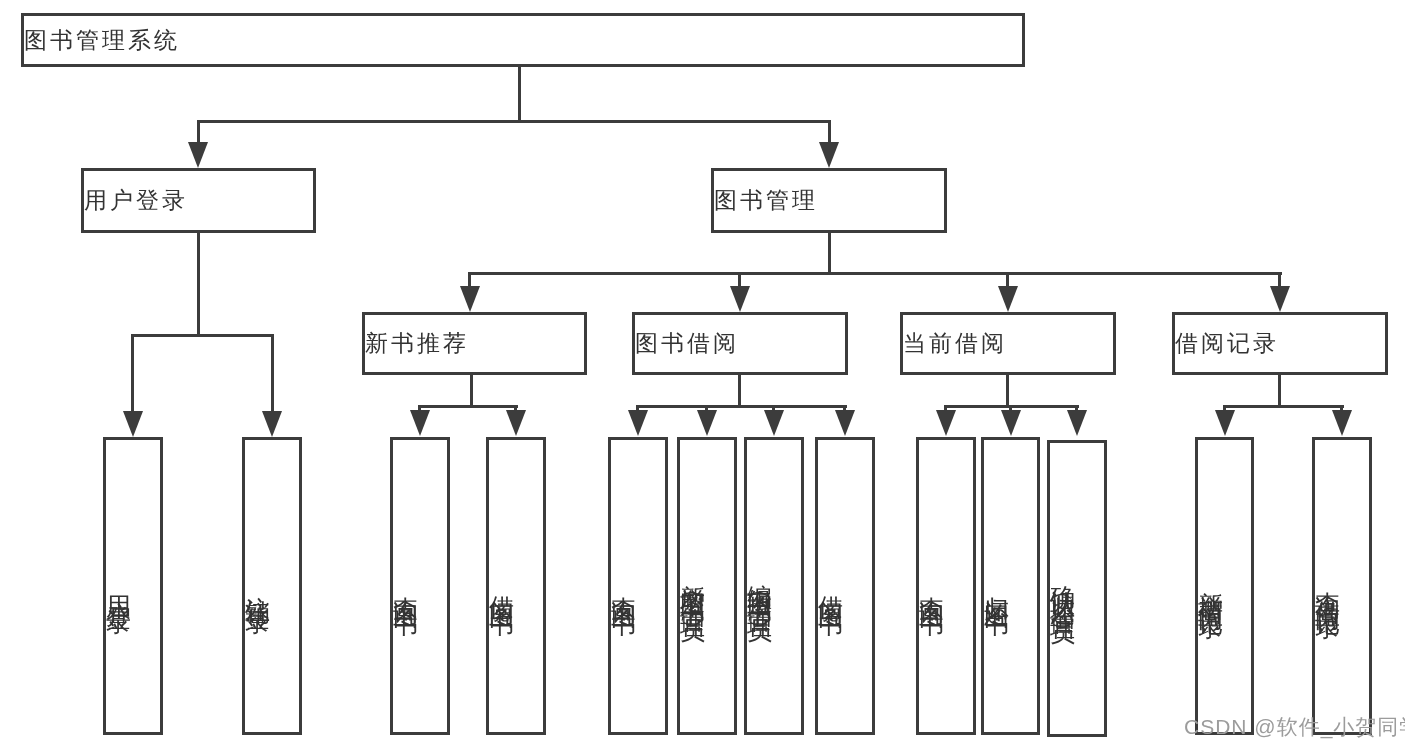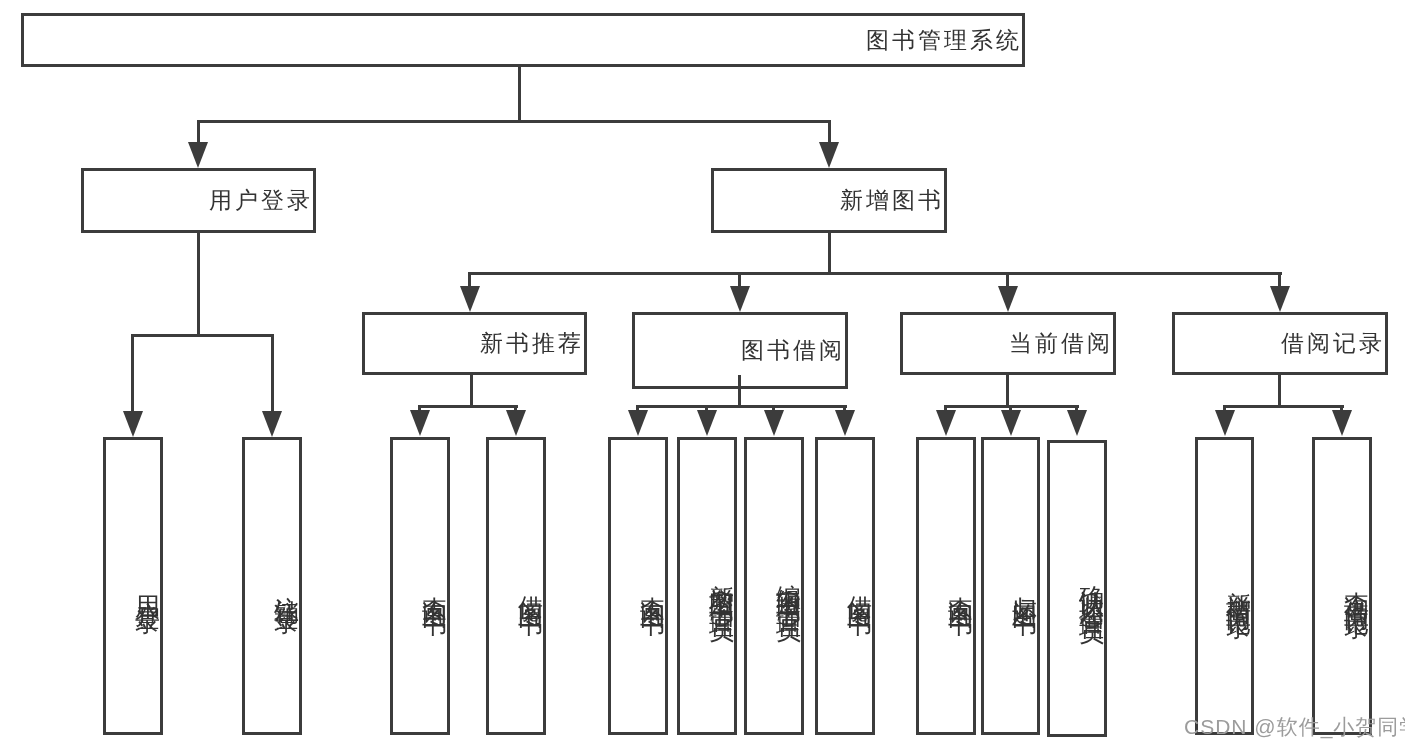--- a/index.html
+++ b/index.html
@@ -4,21 +4,21 @@
 <style>
   html,body { margin:0; padding:0; background:#ffffff; }
   body { font-family:"Liberation Sans", sans-serif; }
   .canvas {
     position:relative; width:1405px; height:747px;
     background:#ffffff; overflow:hidden;
   }
   .box {
     position:absolute; box-sizing:border-box;
     background:#ffffff; border:3px solid #3c3c3c;
-    display:flex; align-items:center; justify-content:flex-end;
+    display:flex; align-items:center; justify-content:flex-start;
   }
   .hlabel {
     font-size:23px; letter-spacing:3px; color:#333333; white-space:nowrap;
   }
   .vlabel {
     writing-mode:vertical-rl; text-orientation:mixed;
     font-size:25px; letter-spacing:5px; line-height:1; color:#333333;
   }
   .vline { position:absolute; width:3px; background:#3c3c3c; }
   .hline { position:absolute; height:3px; background:#3c3c3c; }
@@ -47,21 +47,21 @@
   <div class="hline" style="left:197px;top:120px;width:634px"></div>
   <div class="vline" style="left:197px;top:120px;height:28px"></div>
   <div class="arrow" style="left:188px;top:142px"></div>
   <div class="vline" style="left:828px;top:120px;height:28px"></div>
   <div class="arrow" style="left:819px;top:142px"></div>
 
   <div class="box" style="left:81px;top:168px;width:235px;height:65px">
     <span class="hlabel">用户登录</span>
   </div>
   <div class="box" style="left:711px;top:168px;width:236px;height:65px">
-    <span class="hlabel">新增图书</span>
+    <span class="hlabel">图书管理</span>
   </div>
 
   <div class="vline" style="left:197px;top:233px;height:102px"></div>
   <div class="hline" style="left:131px;top:334px;width:143px"></div>
   <div class="vline" style="left:131px;top:334px;height:80px"></div>
   <div class="arrow" style="left:123px;top:411px"></div>
   <div class="vline" style="left:271px;top:334px;height:80px"></div>
   <div class="arrow" style="left:262px;top:411px"></div>
 
   <div class="vline" style="left:828px;top:233px;height:41px"></div>
@@ -71,21 +71,21 @@
   <div class="vline" style="left:738px;top:272px;height:18px"></div>
   <div class="arrow" style="left:730px;top:286px"></div>
   <div class="vline" style="left:1006px;top:272px;height:18px"></div>
   <div class="arrow" style="left:998px;top:286px"></div>
   <div class="vline" style="left:1278px;top:272px;height:18px"></div>
   <div class="arrow" style="left:1270px;top:286px"></div>
 
   <div class="box" style="left:362px;top:312px;width:225px;height:63px">
     <span class="hlabel">新书推荐</span>
   </div>
-  <div class="box" style="left:632px;top:312px;width:216px;height:77px">
+  <div class="box" style="left:632px;top:312px;width:216px;height:63px">
     <span class="hlabel">图书借阅</span>
   </div>
   <div class="box" style="left:900px;top:312px;width:216px;height:63px">
     <span class="hlabel">当前借阅</span>
   </div>
   <div class="box" style="left:1172px;top:312px;width:216px;height:63px">
     <span class="hlabel">借阅记录</span>
   </div>
 
   <div class="vline" style="left:470px;top:375px;height:32px"></div>

